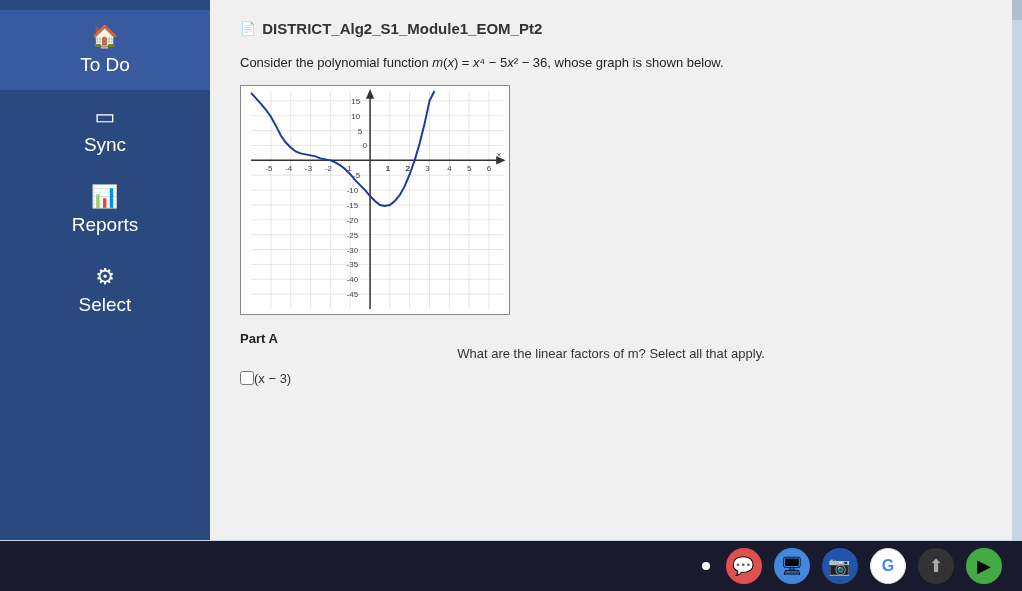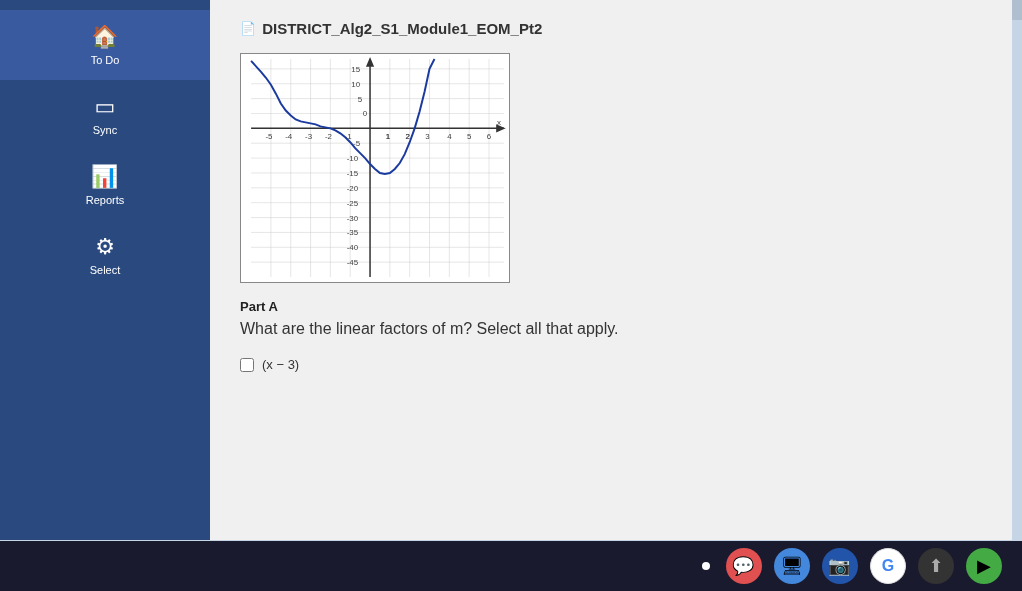--- a/index.html
+++ b/index.html
@@ -47,21 +47,21 @@
     .sidebar-item.active {
       background: #3a5a9f;
     }
 
     .sidebar-item .icon {
       font-size: 22px;
       margin-bottom: 4px;
     }
 
     .sidebar-item .label {
-      font-size: 11px;
+      font-size: 19px;
       color: white;
     }
 
     
     .main-content {
       position: absolute;
       left: 210px;
       top: 0;
       right: 10px;
       height: 540px;
@@ -105,33 +105,32 @@
 
     .graph-container svg {
       width: 100%;
       height: 100%;
     }
 
     .part-label {
       font-size: 13px;
       font-weight: bold;
       color: #222;
-      margin-bottom: 6px;
     }
 
     .part-question {
-      font-size: 16px;
+      font-size: 13px;
       color: #333;
-      margin-bottom: 19px;
+      margin-bottom: 10px;
+      text-align: center;
     }
 
     .checkbox-option {
       display: flex;
-      align-items: flex-end;
-      gap: 8px;
+      align-items: center;
       margin-bottom: 8px;
       font-size: 13px;
       color: #333;
       cursor: pointer;
     }
 
     .checkbox-option input[type="checkbox"] {
       width: 14px;
       height: 14px;
       cursor: pointer;
@@ -231,20 +230,23 @@
     </div>
   </div>
 
   <div class="main-content">
 
     <div class="page-title">
       <span class="doc-icon">📄</span>
       <span>DISTRICT_Alg2_S1_Module1_EOM_Pt2</span>
     </div>
 
+    <p class="question-text">
+      Consider the polynomial function <em>m</em>(<em>x</em>) = <em>x</em>⁴ − 5<em>x</em>² − 36, whose graph is shown below.
+    </p>
 
     <div class="graph-container">
       <svg viewBox="0 0 270 230" xmlns="http://www.w3.org/2000/svg">
 
         <rect width="270" height="230" fill="white"></rect>
 
         <g stroke="#ccc" stroke-width="0.5">
 
           <line x1="30" y1="5" x2="30" y2="225"></line>
           <line x1="50" y1="5" x2="50" y2="225"></line>

